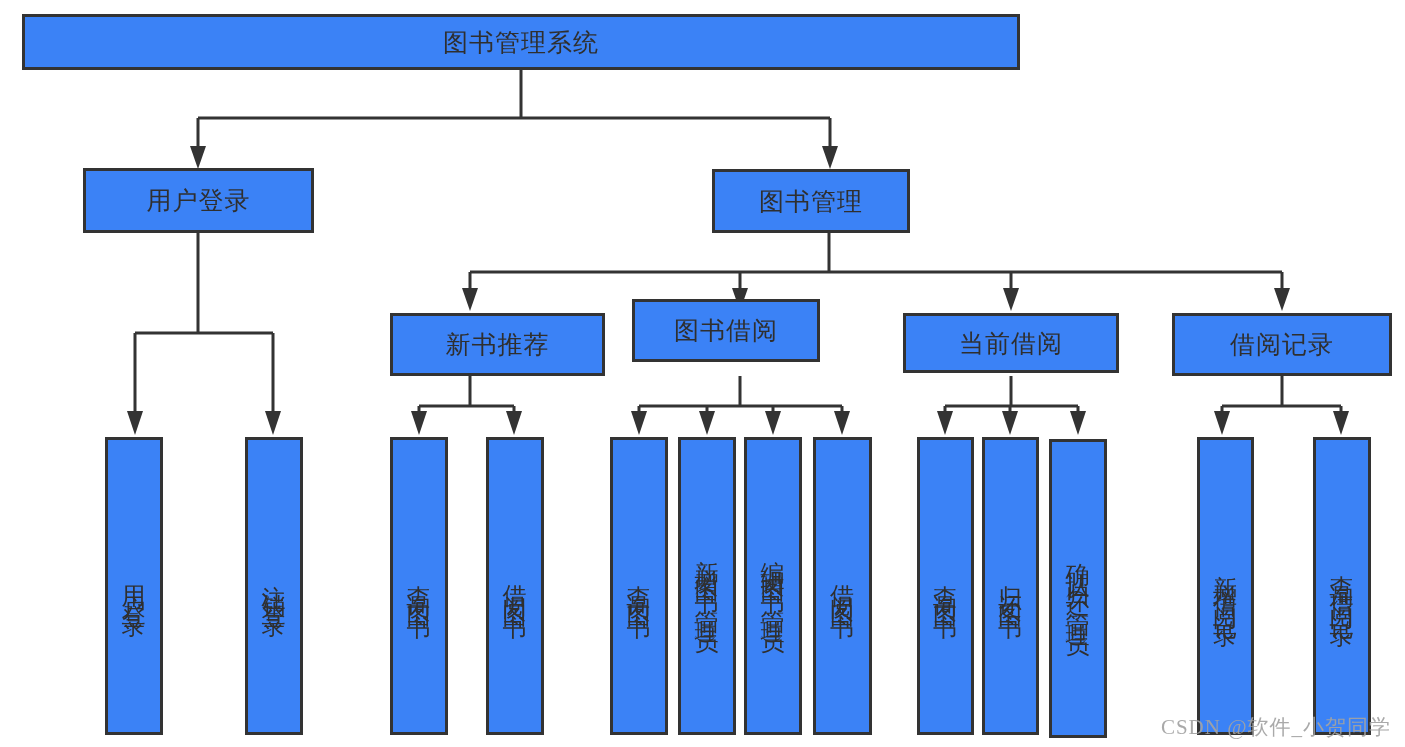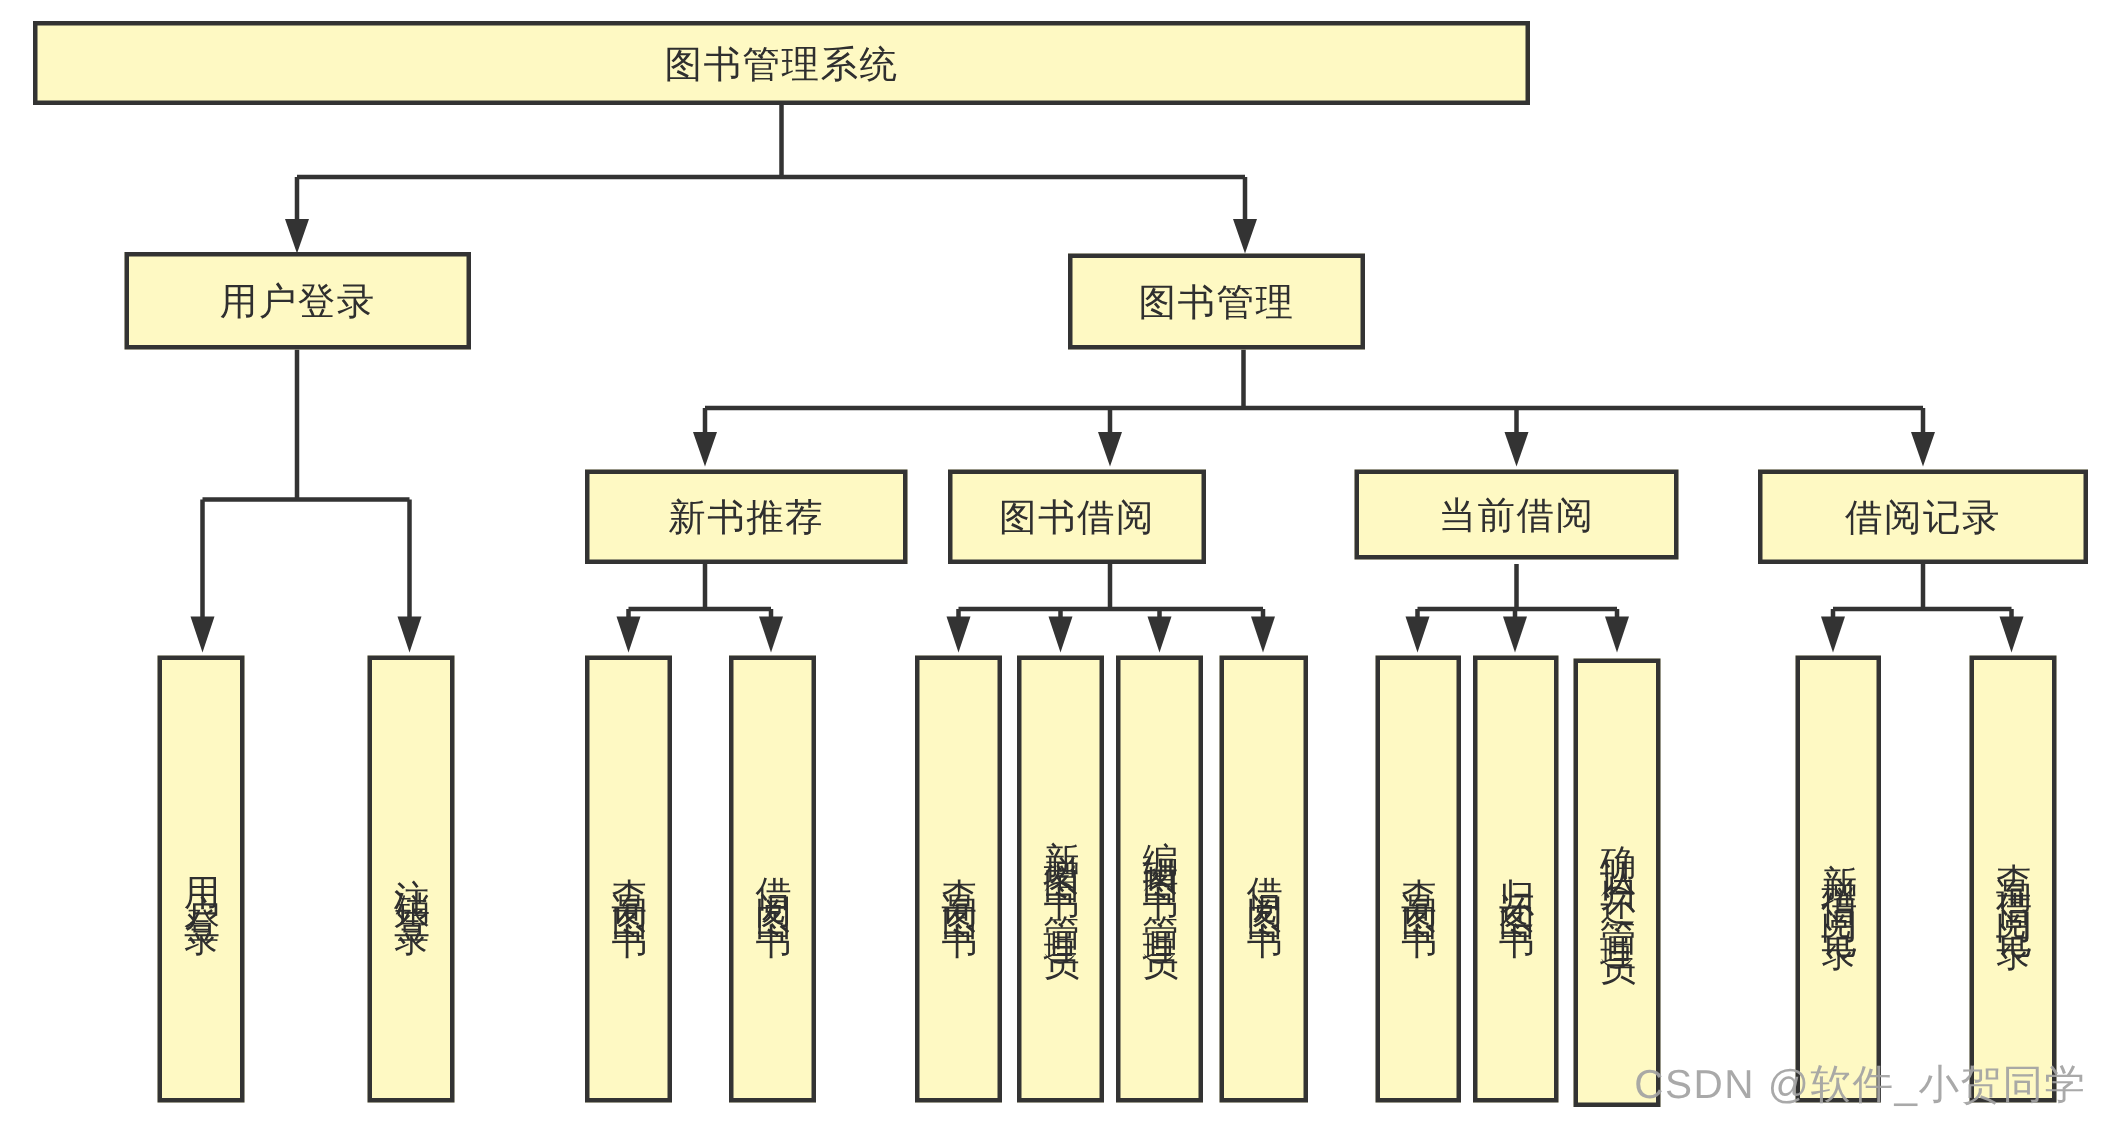--- a/index.html
+++ b/index.html
@@ -7,41 +7,42 @@
     position:relative;
     width:1405px;height:747px;
     background:#ffffff;
     font-family:"Liberation Sans",sans-serif;
     overflow:hidden;
   }
   .connector{position:absolute;left:0;top:0;}
   .box{
     position:absolute;
     box-sizing:border-box;
-    background:#fef9c3;
+    background:#3b82f6;
     border:3px solid #333333;
     color:#2f2f2f;
     display:flex;align-items:center;justify-content:center;
   }
   .hlabel{font-size:25px;letter-spacing:1px;white-space:nowrap;}
   .leaf span{
     writing-mode:vertical-rl;
     text-orientation:mixed;
     font-size:24px;
     letter-spacing:10px;
     line-height:1.05;
     white-space:nowrap;
   }
   .watermark{
     position:absolute;
     right:14px;bottom:6px;
-    font-size:27px;
+    font-size:21px;
     color:rgba(163,163,163,0.93);
     letter-spacing:1px;
     white-space:nowrap;
+    font-family:Liberation Serif, serif;
   }
 </style>
 </head>
 <body>
 
 <div class="stage">
 
   <svg class="connector" width="1405" height="747" viewBox="0 0 1405 747">
     <g fill="none" stroke="#333333" stroke-width="3">
       <path d="M521 70 V118 M198 118 H830 M198 118 V147 M830 118 V147"></path>
@@ -82,21 +83,21 @@
   <div class="box hlabel" style="left:83px;top:168px;width:231px;height:65px;">
     <span>用户登录</span>
   </div>
   <div class="box hlabel" style="left:712px;top:169px;width:198px;height:64px;">
     <span>图书管理</span>
   </div>
 
   <div class="box hlabel" style="left:362px;top:313px;width:215px;height:63px;margin-left:28px;">
     <span>新书推荐</span>
   </div>
-  <div class="box hlabel" style="left:632px;top:313px;width:172px;height:63px;">
+  <div class="box hlabel" style="left:632px;top:299px;width:188px;height:63px;">
     <span>图书借阅</span>
   </div>
   <div class="box hlabel" style="left:903px;top:313px;width:216px;height:60px;">
     <span>当前借阅</span>
   </div>
   <div class="box hlabel" style="left:1172px;top:313px;width:220px;height:63px;">
     <span>借阅记录</span>
   </div>
 
   <div class="box leaf" style="left:105px;top:437px;width:58px;height:298px;">

